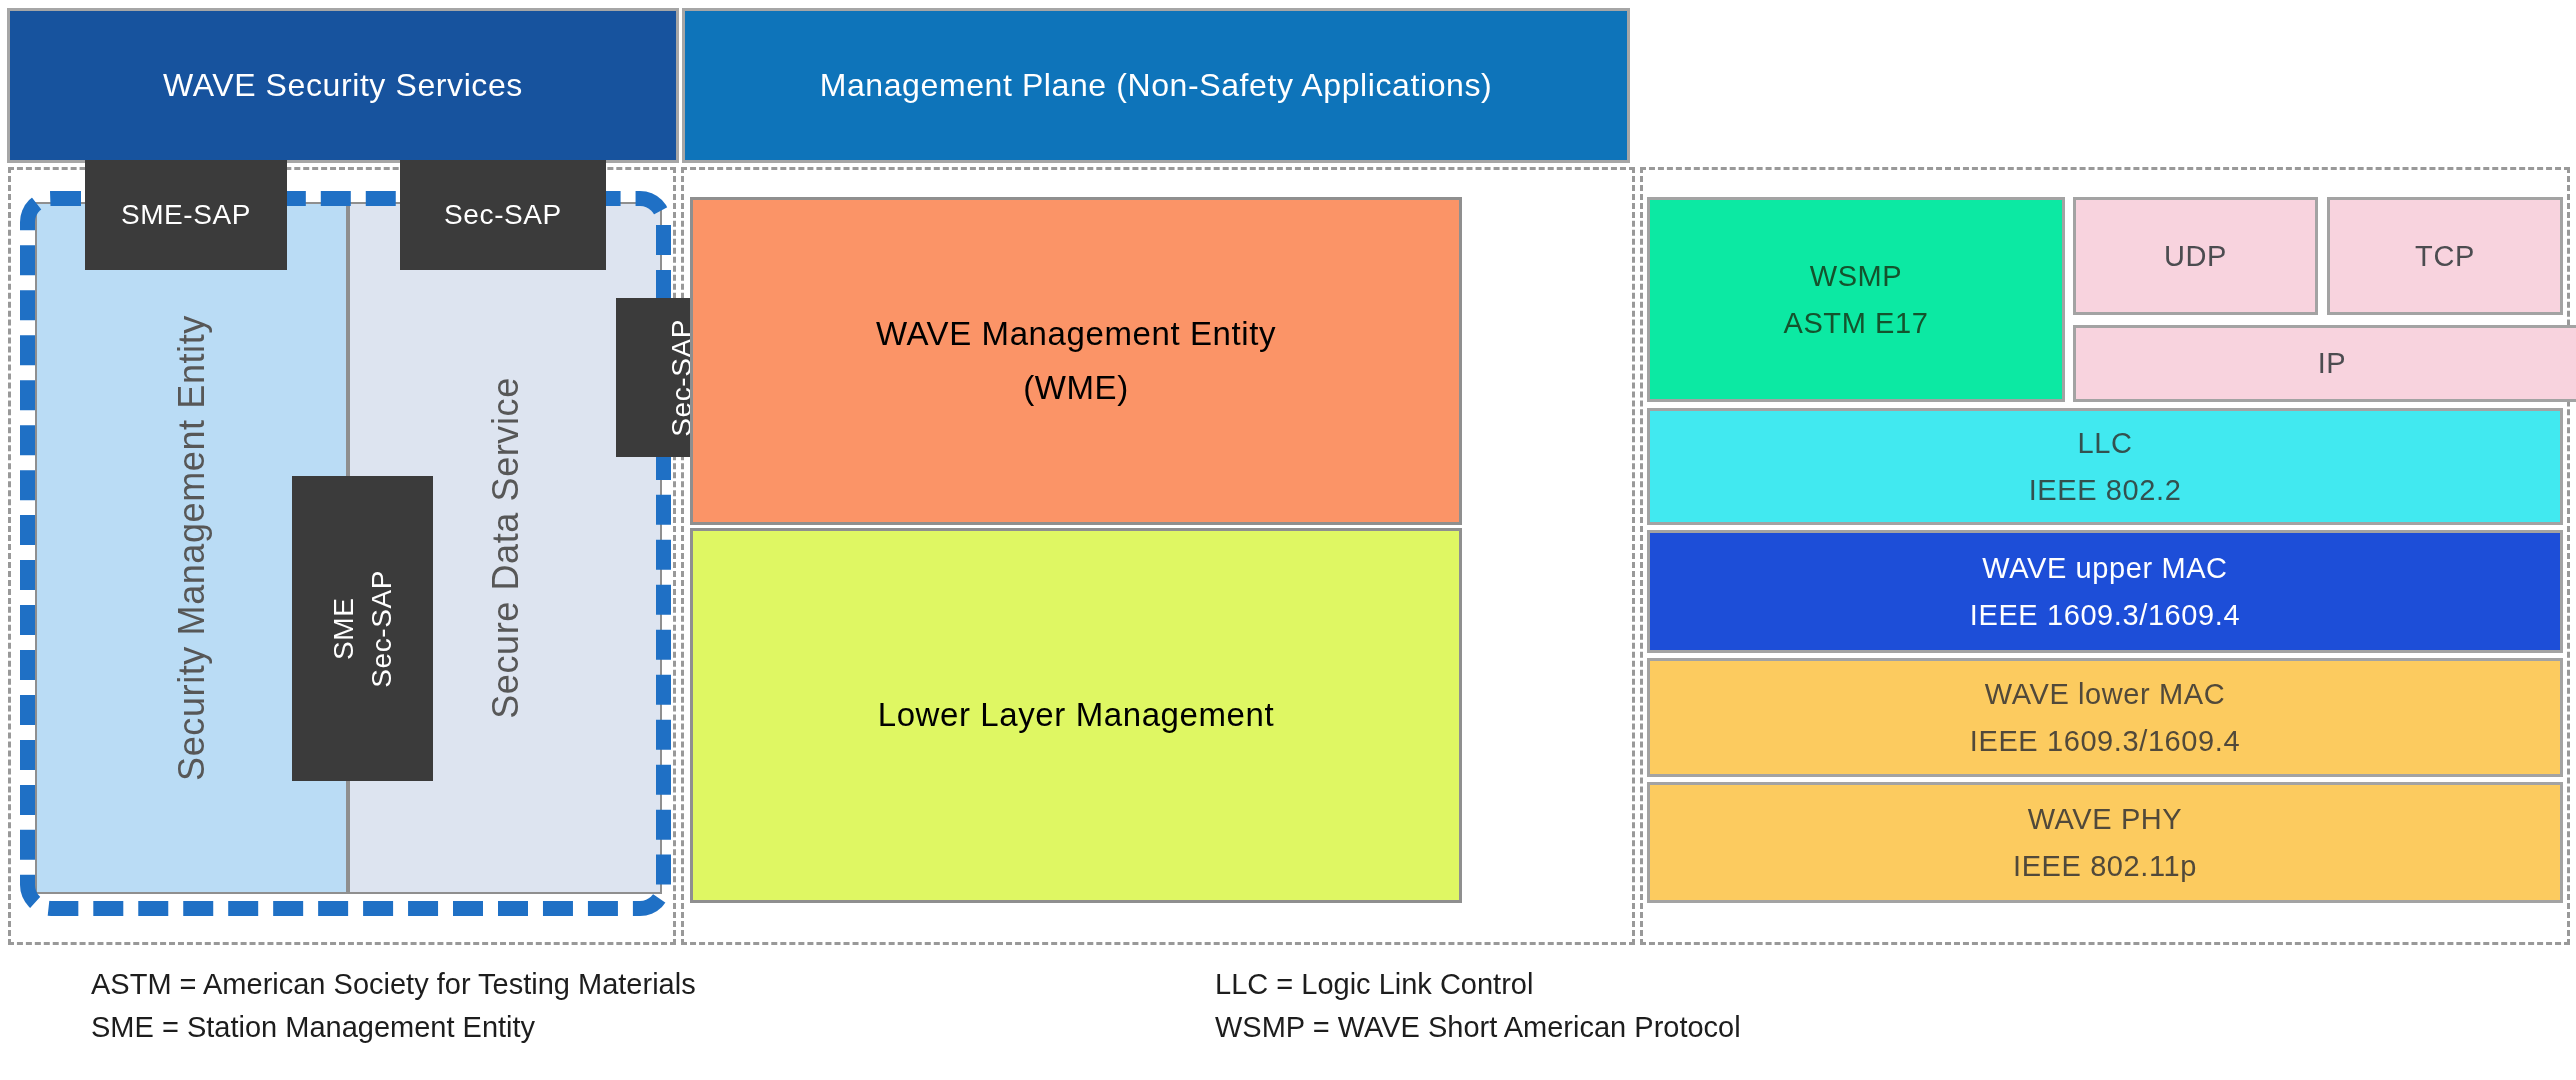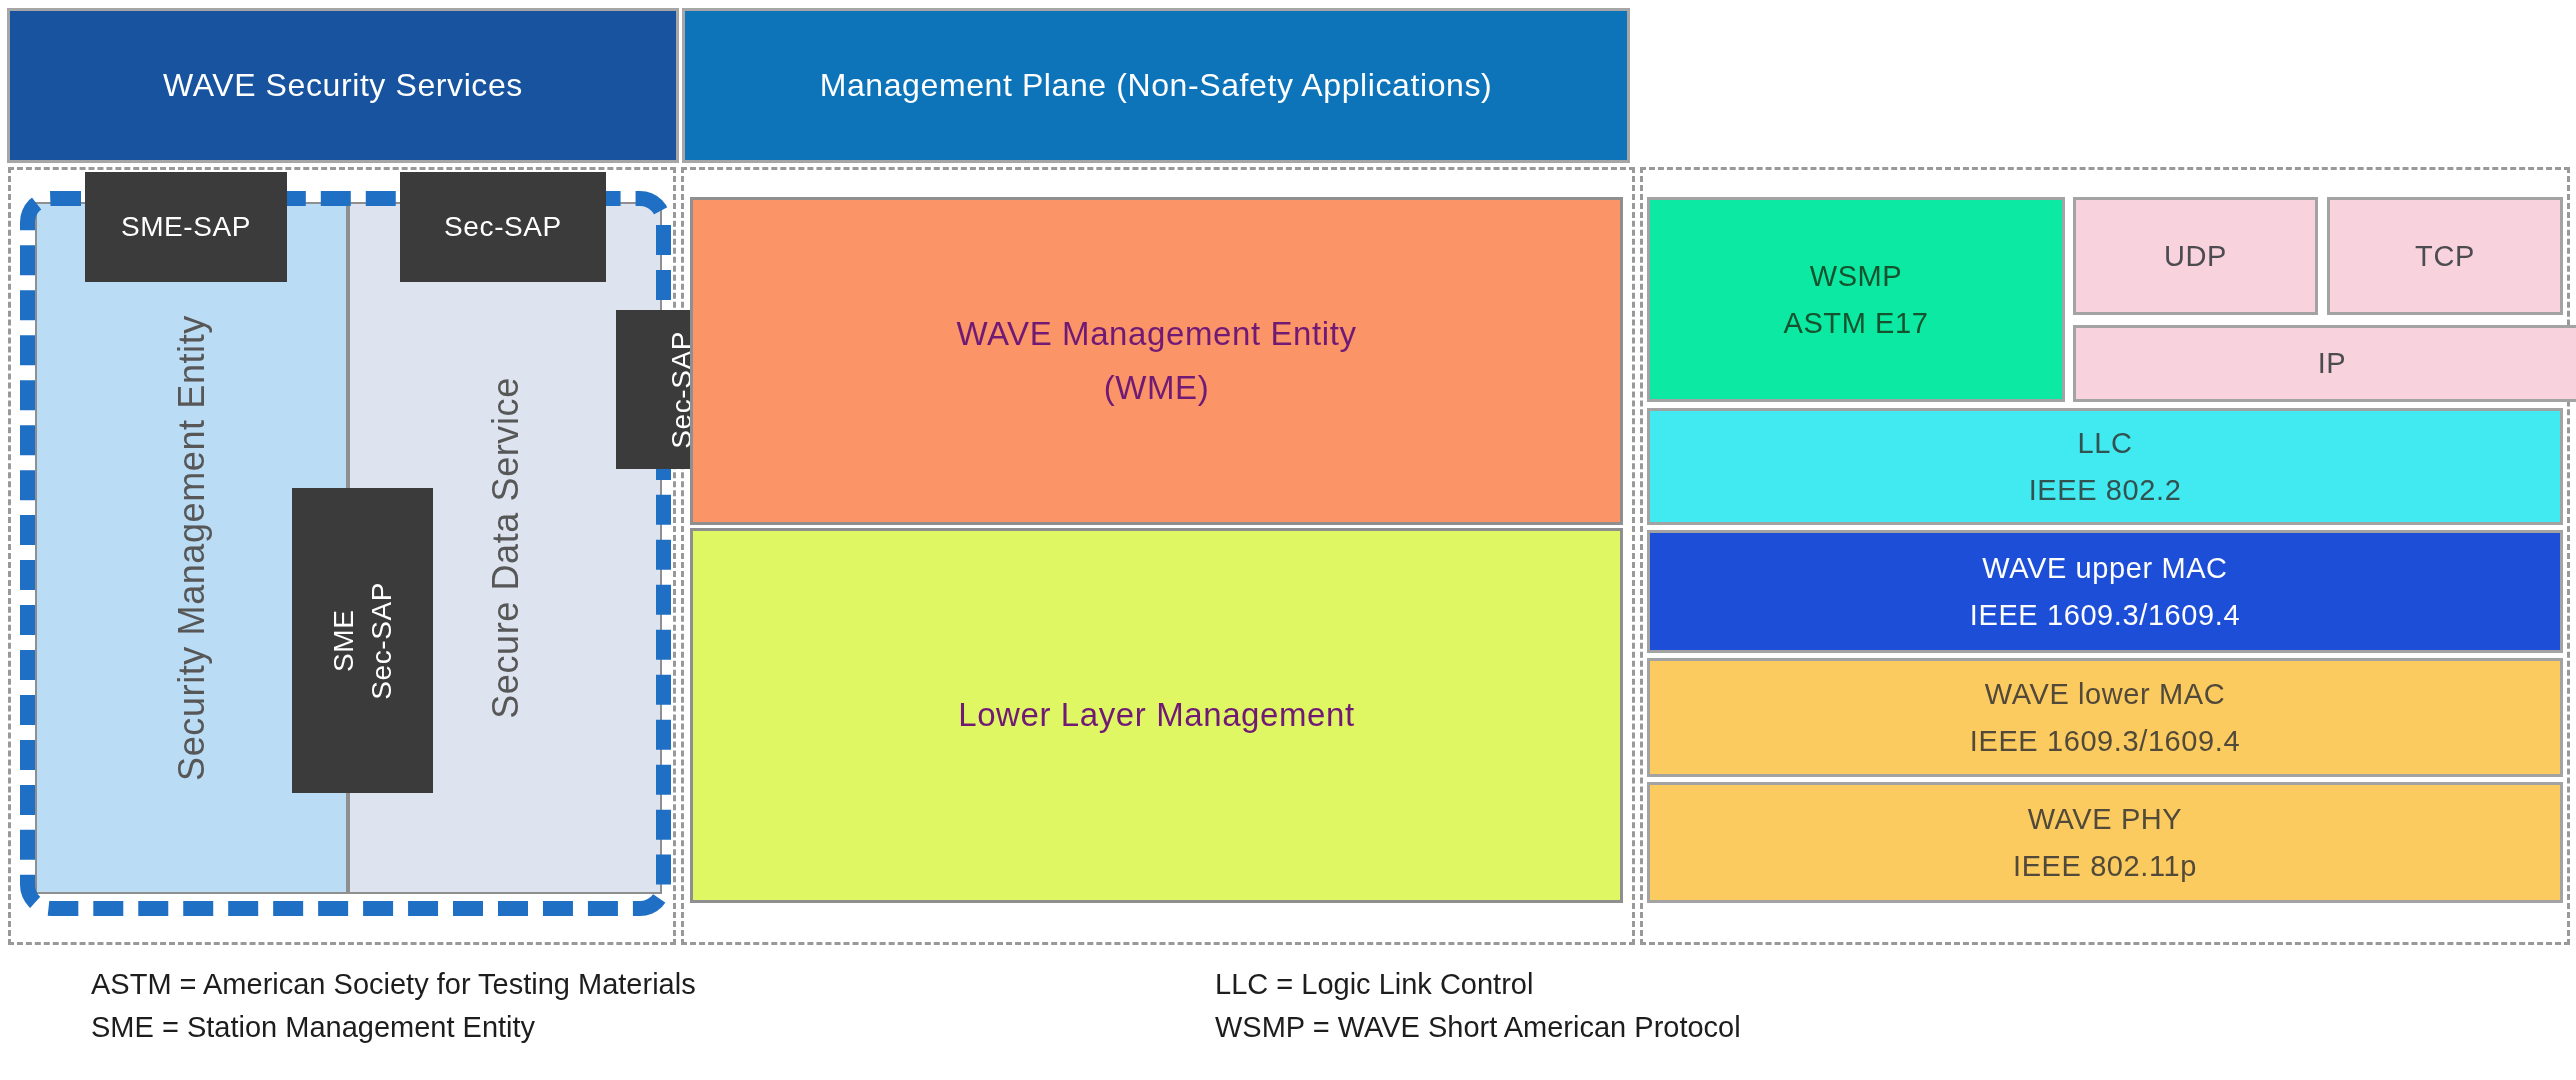--- a/index.html
+++ b/index.html
@@ -67,45 +67,44 @@
 
   .dark {
     position: absolute;
     background: #3b3b3b;
     color: #ffffff;
     display: flex;
     align-items: center;
     justify-content: center;
     font-size: 28px;
     letter-spacing: 0.6px;
-    margin-top: 12px;
   }
   #sap-sme-top { left: 85px; top: 160px; width: 202px; height: 110px; }
   #sap-sec-top { left: 400px; top: 160px; width: 206px; height: 110px; }
   #sap-sme-sec { left: 292px; top: 476px; width: 141px; height: 305px; }
   #sap-sec-side { left: 616px; top: 298px; width: 132px; height: 159px; }
   .rot {
     transform: rotate(-90deg);
     white-space: pre-line;
     text-align: center;
     line-height: 1.35;
   }
 
   
   .midbox {
     position: absolute;
     left: 690px;
-    width: 933px;
+    width: 772px;
     border: 3.6px solid #8f8f8f;
     display: flex;
     align-items: center;
     justify-content: center;
     text-align: center;
     white-space: pre-line;
-    color: #701a75;
+    color: #000000;
     font-size: 33px;
     line-height: 1.65;
     letter-spacing: 0.6px;
   }
   #box-wme { top: 197px; height: 328px; background: #fb9467; }
   #box-llm { top: 528px; height: 375px; background: #dff763; }
 
   
   .rbox {
     position: absolute;

